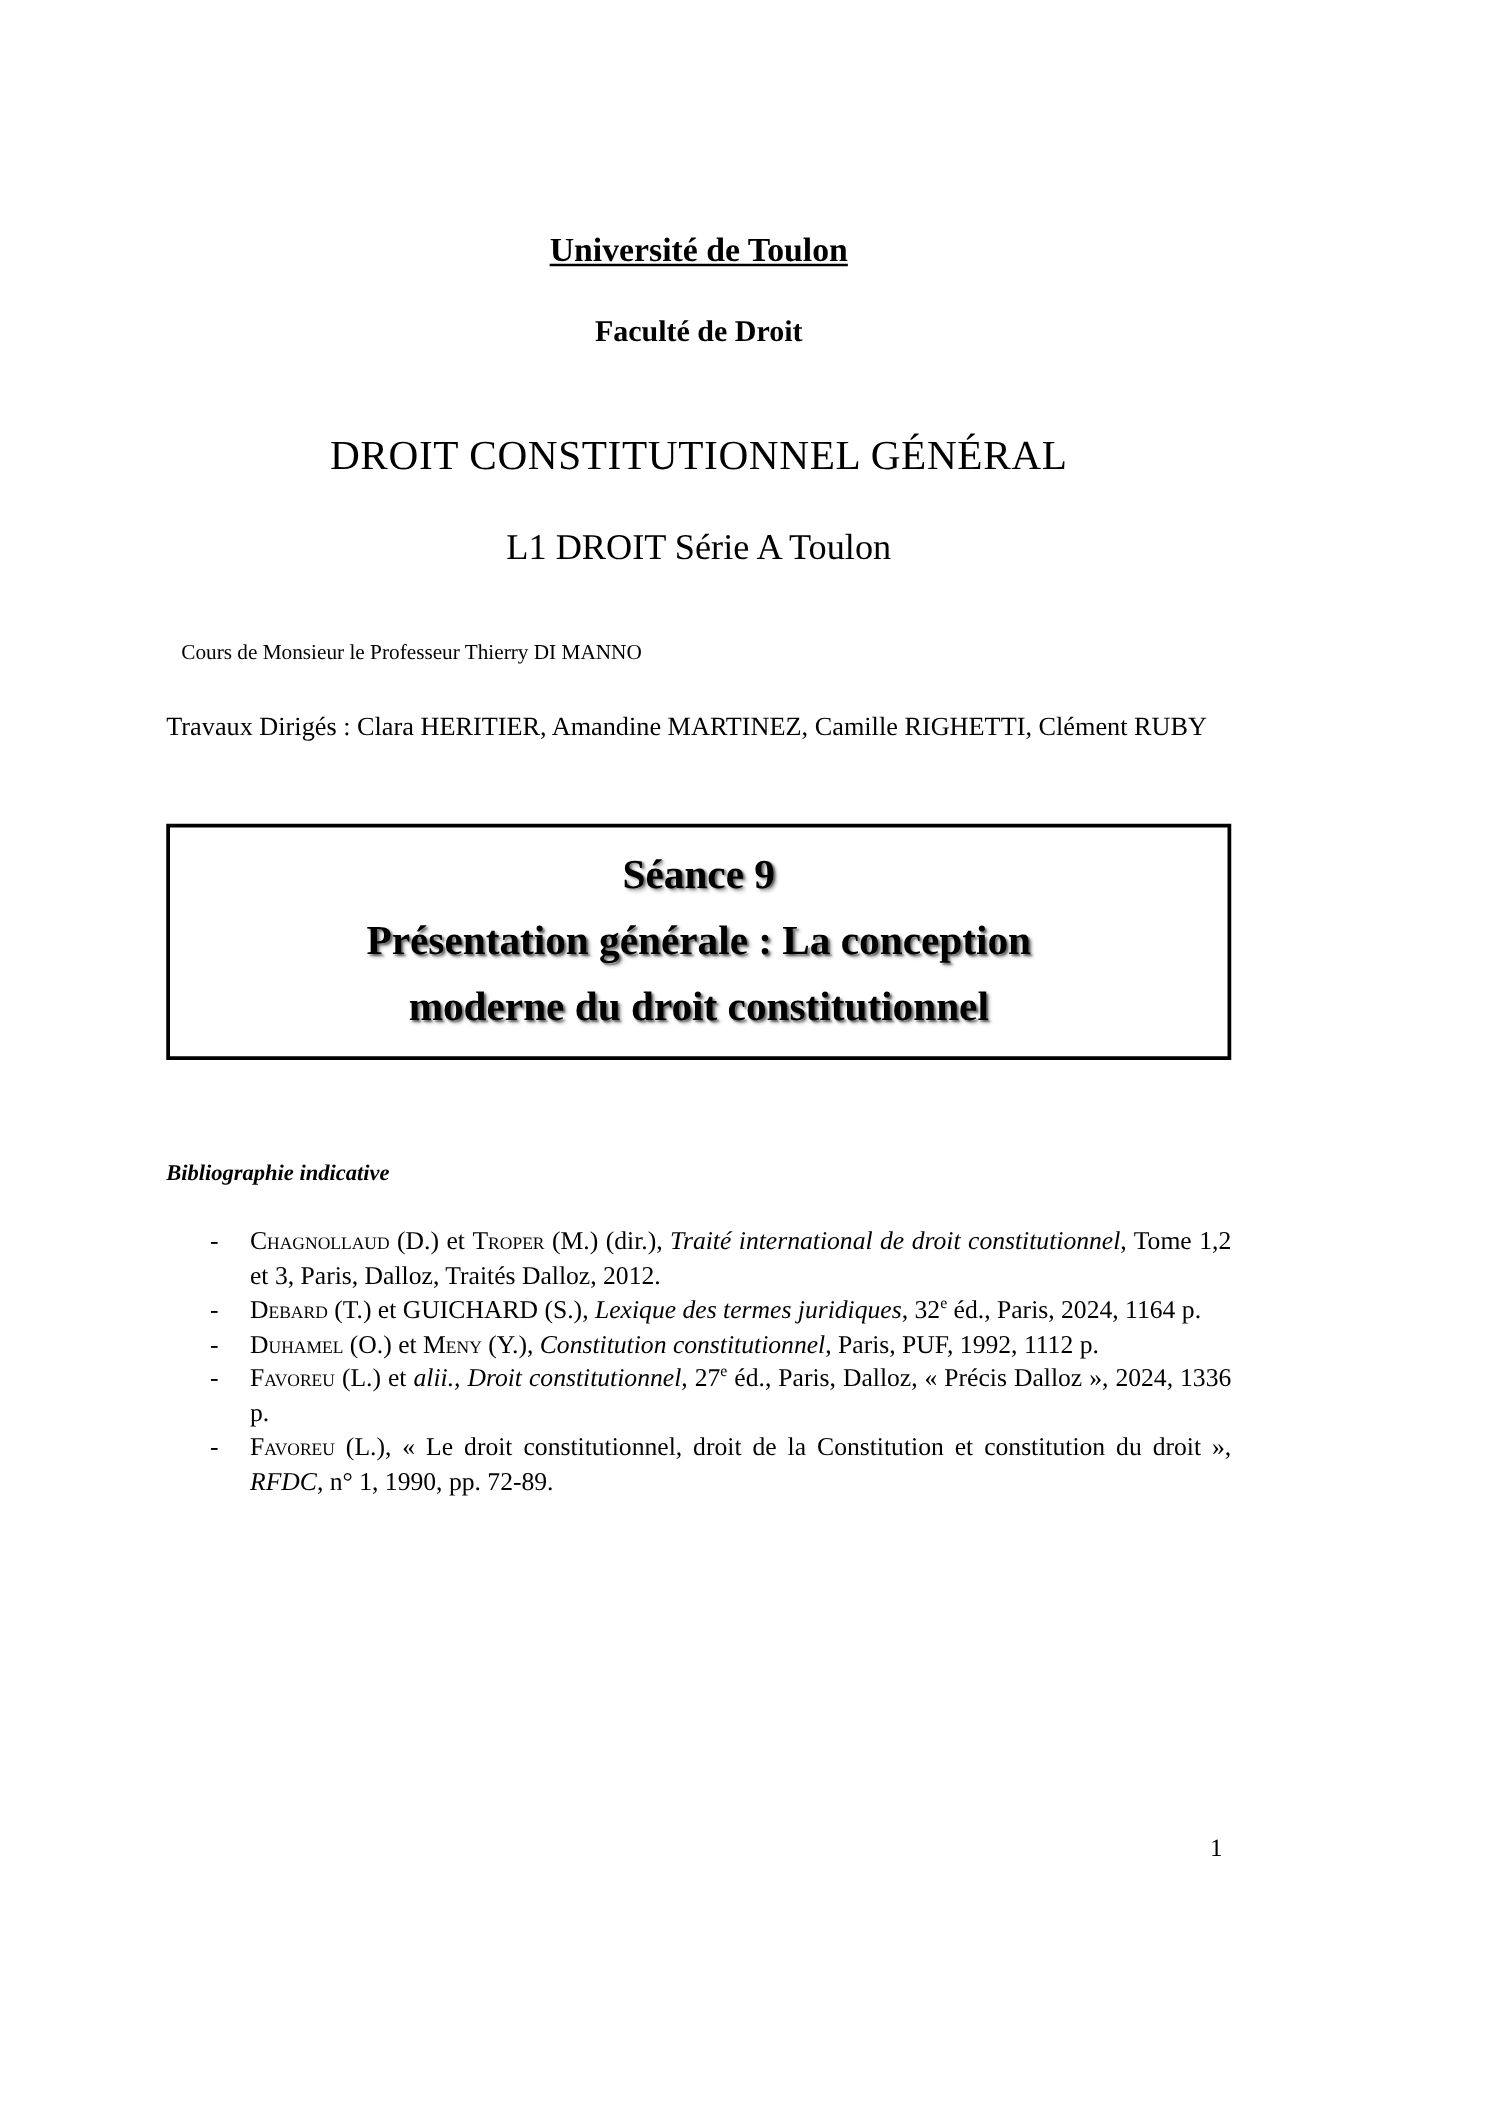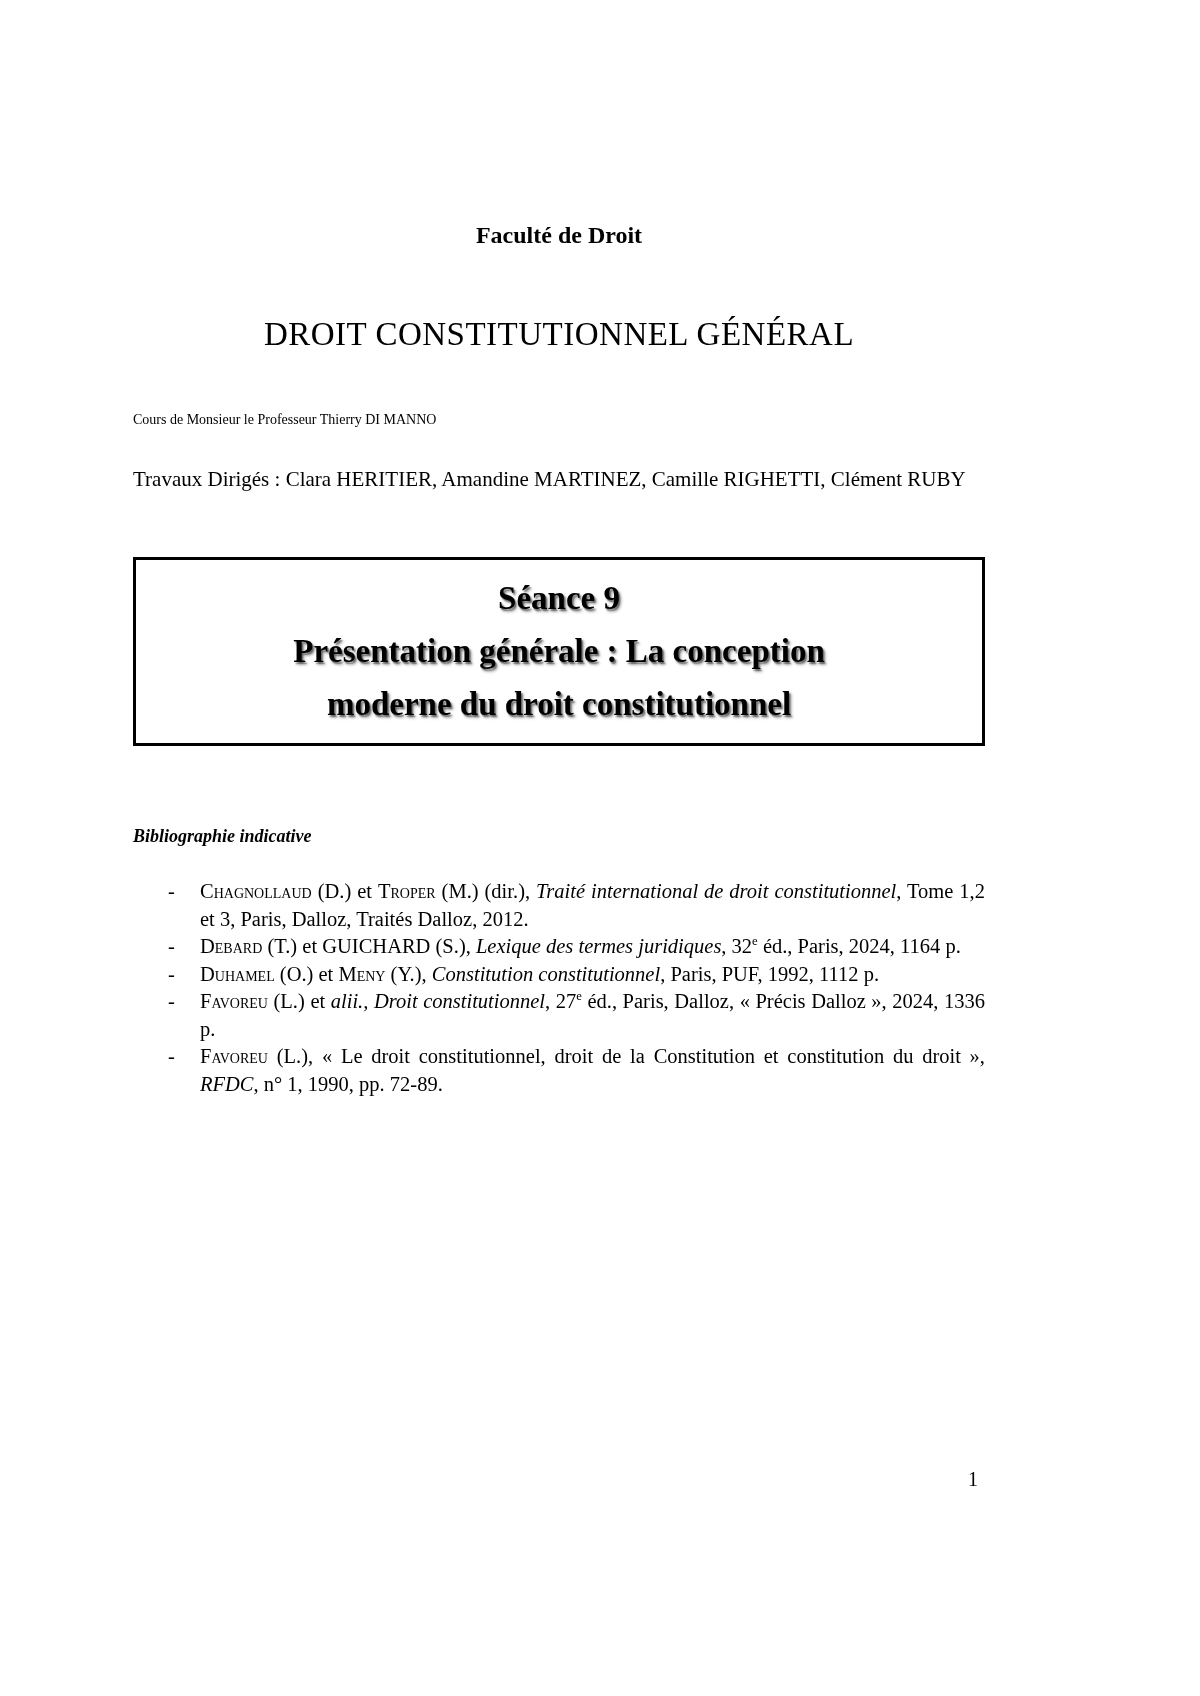--- a/index.html
+++ b/index.html
@@ -58,23 +58,23 @@
     margin: 66px 0 0 0;
     letter-spacing: 0.5px;
   }
   .course-series {
     font-size: 29px;
     line-height: 33px;
     font-weight: normal;
     margin: 38px 0 0 0;
   }
   .professor-line {
-    font-size: 14px;
+    font-size: 17px;
     line-height: 24px;
-    margin: 55px 0 0 0;
+    margin: 55px 0 0 12px;
   }
   .td-line {
     font-size: 21px;
     line-height: 31px;
     margin: 32px 0 0 0;
     text-align: justify;
   }
 
   .seance-box {
     margin-top: 62px;
@@ -126,27 +126,29 @@
     right: 222px;
     font-size: 20px;
     line-height: 23px;
   }
 </style>
 </head>
 <body>
 
 <div class="page">
 
+  <h1 class="university-title centered">Université de Toulon</h1>
 
   <h2 class="faculty-title centered">Faculté de Droit</h2>
 
 
 
   <h3 class="course-title centered">DROIT CONSTITUTIONNEL GÉNÉRAL</h3>
 
+  <h4 class="course-series centered">L1 DROIT Série A Toulon</h4>
 
   <p class="professor-line">Cours de Monsieur le Professeur Thierry DI MANNO</p>
 
   <p class="td-line">Travaux Dirigés : Clara HERITIER, Amandine MARTINEZ, Camille RIGHETTI, Clément RUBY</p>
 
   <div class="seance-box" style="border-color: rgb(0, 0, 0);">
     <span class="box-line">Séance 9</span>
     <span class="box-line">Présentation générale : La conception</span>
     <span class="box-line">moderne du droit constitutionnel</span>
   </div>

